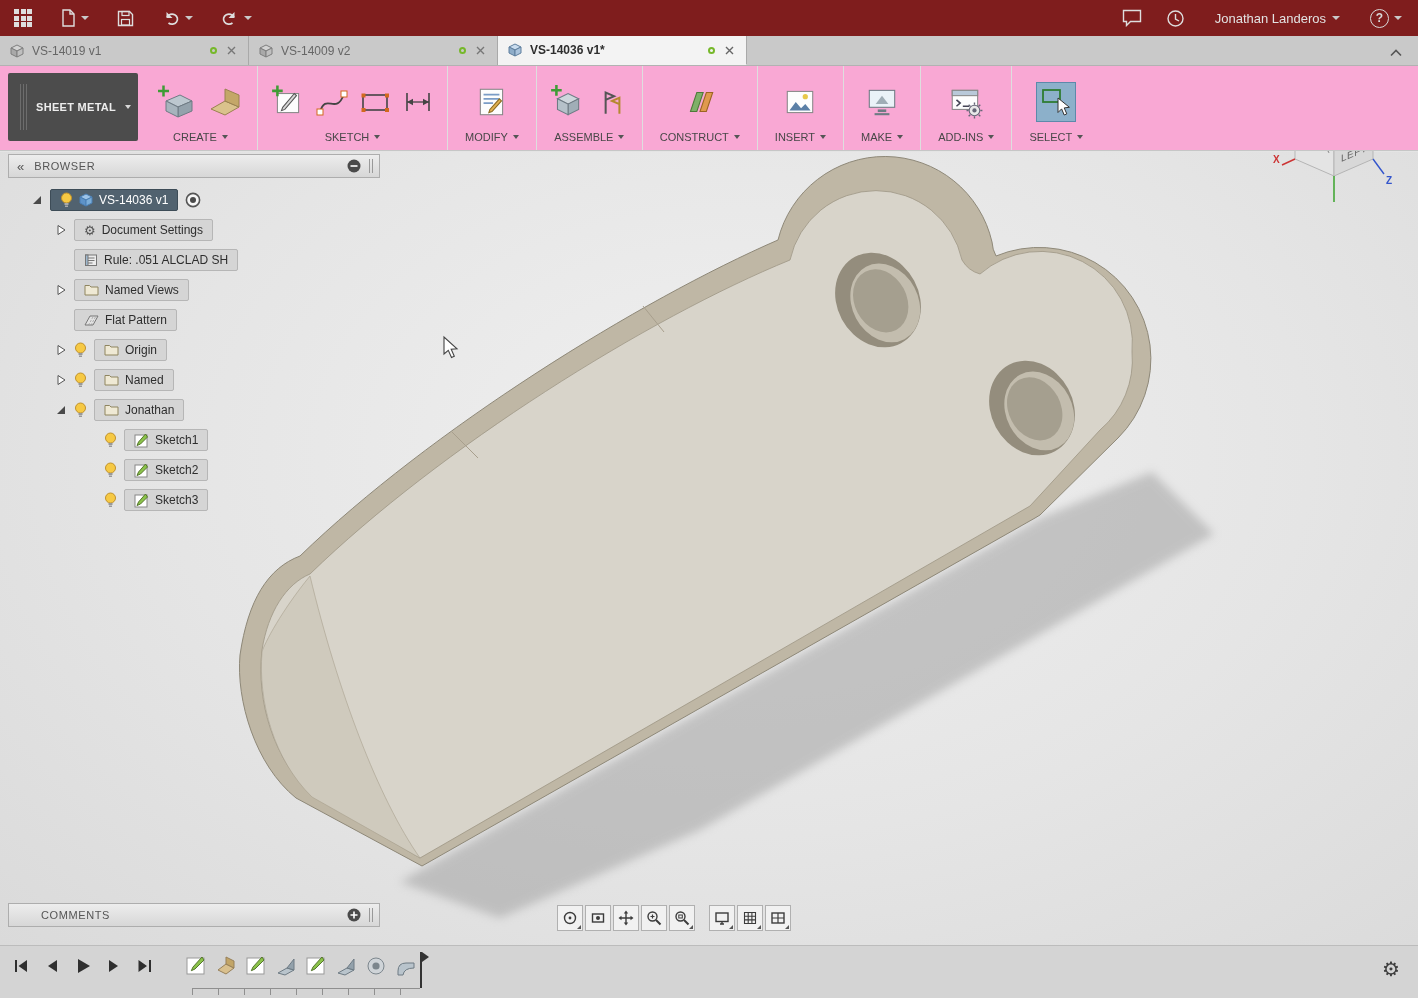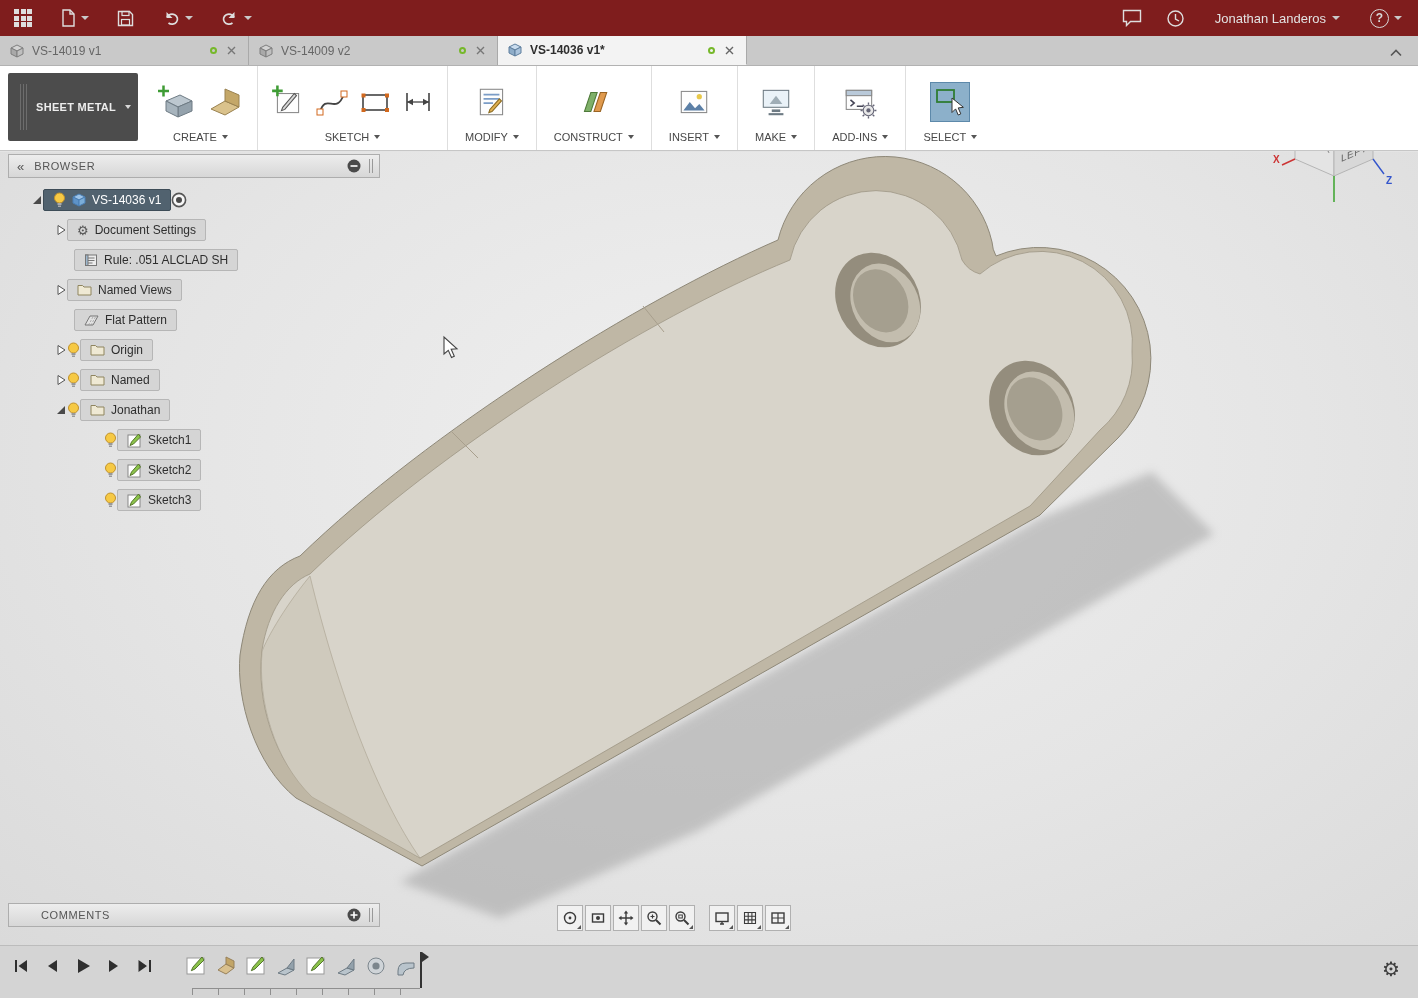--- a/index.html
+++ b/index.html
@@ -37,21 +37,21 @@
   }
   .tab.active { background:#f3f3f3; color:#2e2e2e; border-bottom:1px solid #f3f3f3;font-weight:bold; }
   .tab-label { flex:1; white-space:nowrap; overflow:hidden; }
   .status-dot { width:7px; height:7px; border-radius:50%; border:2px solid #76b82a; flex:0 0 auto; }
   .tab-close { background:none; border:none; padding:2px; cursor:pointer; display:flex; }
   .tabbar-collapse { position:absolute; right:10px; top:8px; background:none; border:none; cursor:pointer; }
 
   
   .ribbon {
     position:absolute; top:66px; left:0; right:0; height:85px;
-    background:#ffffff; display:flex; align-items:stretch; z-index:18;
+    background:#f9a8d4; display:flex; align-items:stretch; z-index:18;
     border-bottom:1px solid #c6c6c6;
   }
   .wsbtn {
     margin:7px 6px 9px 8px; width:130px; flex:0 0 auto;
     background:#4c4c4c; color:#ededed; font-size:11px; font-weight:bold;
     display:flex; align-items:center; gap:9px; border:none; border-radius:2px; cursor:pointer;
     font-family:"Liberation Sans", sans-serif; letter-spacing:0.3px;
   }
   .wsbtn .grip { width:7px; height:46px; margin-left:6px;
     background:repeating-linear-gradient(90deg,#6d6d6d 0 1px, transparent 1px 3px); }
@@ -76,21 +76,21 @@
   .browser { position:absolute; left:8px; top:154px; width:372px; z-index:5; }
   .panel-header {
     height:24px; background:linear-gradient(#ededed,#d7d7d7); border:1px solid #adadad;
     display:flex; align-items:center; gap:8px; padding:0 6px; font-size:11px; color:#555; letter-spacing:0.6px;
   }
   .ph-spacer { flex:1; }
   .chev2 { font-size:13px; color:#555; line-height:1; background:none; border:none; cursor:pointer; padding:0 2px; }
   .grip-v { width:4px; height:14px; border-left:1px solid #999; border-right:1px solid #999; }
   .circle-btn { background:none; border:none; padding:0; cursor:pointer; display:flex; }
   .tree { margin-top:7px; }
-  .trow { display:flex; align-items:center; height:30px; }
+  .trow { display:flex; align-items:center; height:30px; gap:7px; }
   .pill {
     display:flex; align-items:center; gap:6px; height:22px; padding:0 9px;
     background:#d5d5d5; border:1px solid #b6b6b6; border-radius:2px;
     font-size:12px; color:#2e2e2e; white-space:nowrap; cursor:pointer;
   }
   .pill.rootsel { background:#51626f; border-color:#3d4c57; color:#fff; }
   .tri-btn { background:none; border:none; padding:0; cursor:pointer; display:flex; width:13px; justify-content:center; }
   .gear-glyph { font-size:13px; color:#555; line-height:1; }
 
   
@@ -325,20 +325,42 @@
               <path d="M26 16 L17 26 l-3 1 1-3 9-10 Z" fill="#e0b050" stroke="#8a6a20"></path>
             </svg>
           </button>
       </div>
       <button class="rlabel">
           <span>MODIFY</span>
           <span class="caret-dark"></span>
         </button>
     </div>
 
+    <div class="rgroup">
+      <div class="ricons">
+        <button class="ricon">
+            <svg width="36" height="36" viewBox="0 0 34 34">
+              <path d="M8 14 L18 9 L28 14 L18 19 Z" fill="#ced7dc" stroke="#6e7b84"></path>
+              <path d="M18 19 L28 14 V24 L18 29 Z" fill="#a0aeb7" stroke="#6e7b84"></path>
+              <path d="M8 14 L18 19 V29 L8 24 Z" fill="#b5c1c9" stroke="#6e7b84"></path>
+              <path d="M2 6 h10 M7 1 v10" stroke="#3f9c35" stroke-width="2.4"></path>
+            </svg>
+          </button>
+        <button class="ricon">
+            <svg width="36" height="36" viewBox="0 0 34 34">
+              <path d="M11 28 V8 l8 3.5 -8 3.5" fill="none" stroke="#555" stroke-width="1.9"></path>
+              <path d="M24 28 V13 l-7 3 7 3" fill="none" stroke="#b5892f" stroke-width="1.9"></path>
+            </svg>
+          </button>
+      </div>
+      <button class="rlabel">
+          <span>ASSEMBLE</span>
+          <span class="caret-dark"></span>
+        </button>
+    </div>
 
     <div class="rgroup">
       <div class="ricons">
         <button class="ricon">
             <svg width="36" height="36" viewBox="0 0 34 34">
               <path d="M8 26 L14 8 L20 8 L14 26 Z" fill="#7fb069" stroke="#4e7a3a"></path>
               <path d="M17 26 L23 8 L29 8 L23 26 Z" fill="#e09a4e" stroke="#9a6423"></path>
             </svg>
           </button>
       </div>

